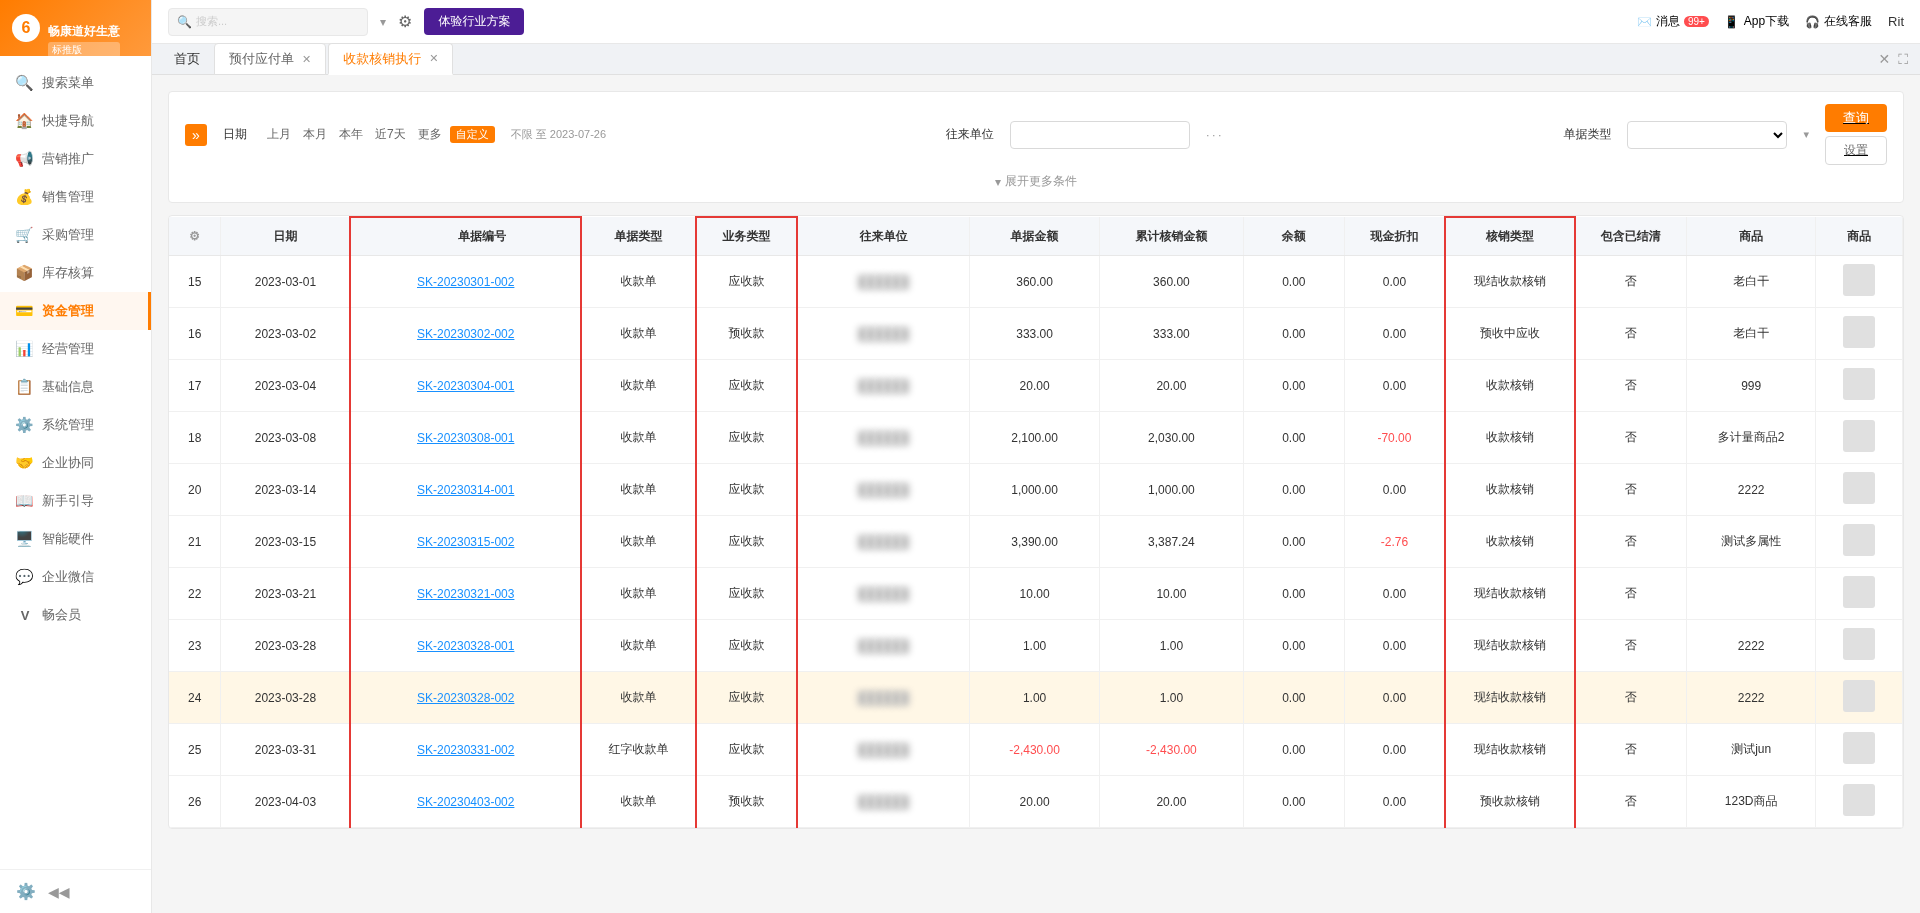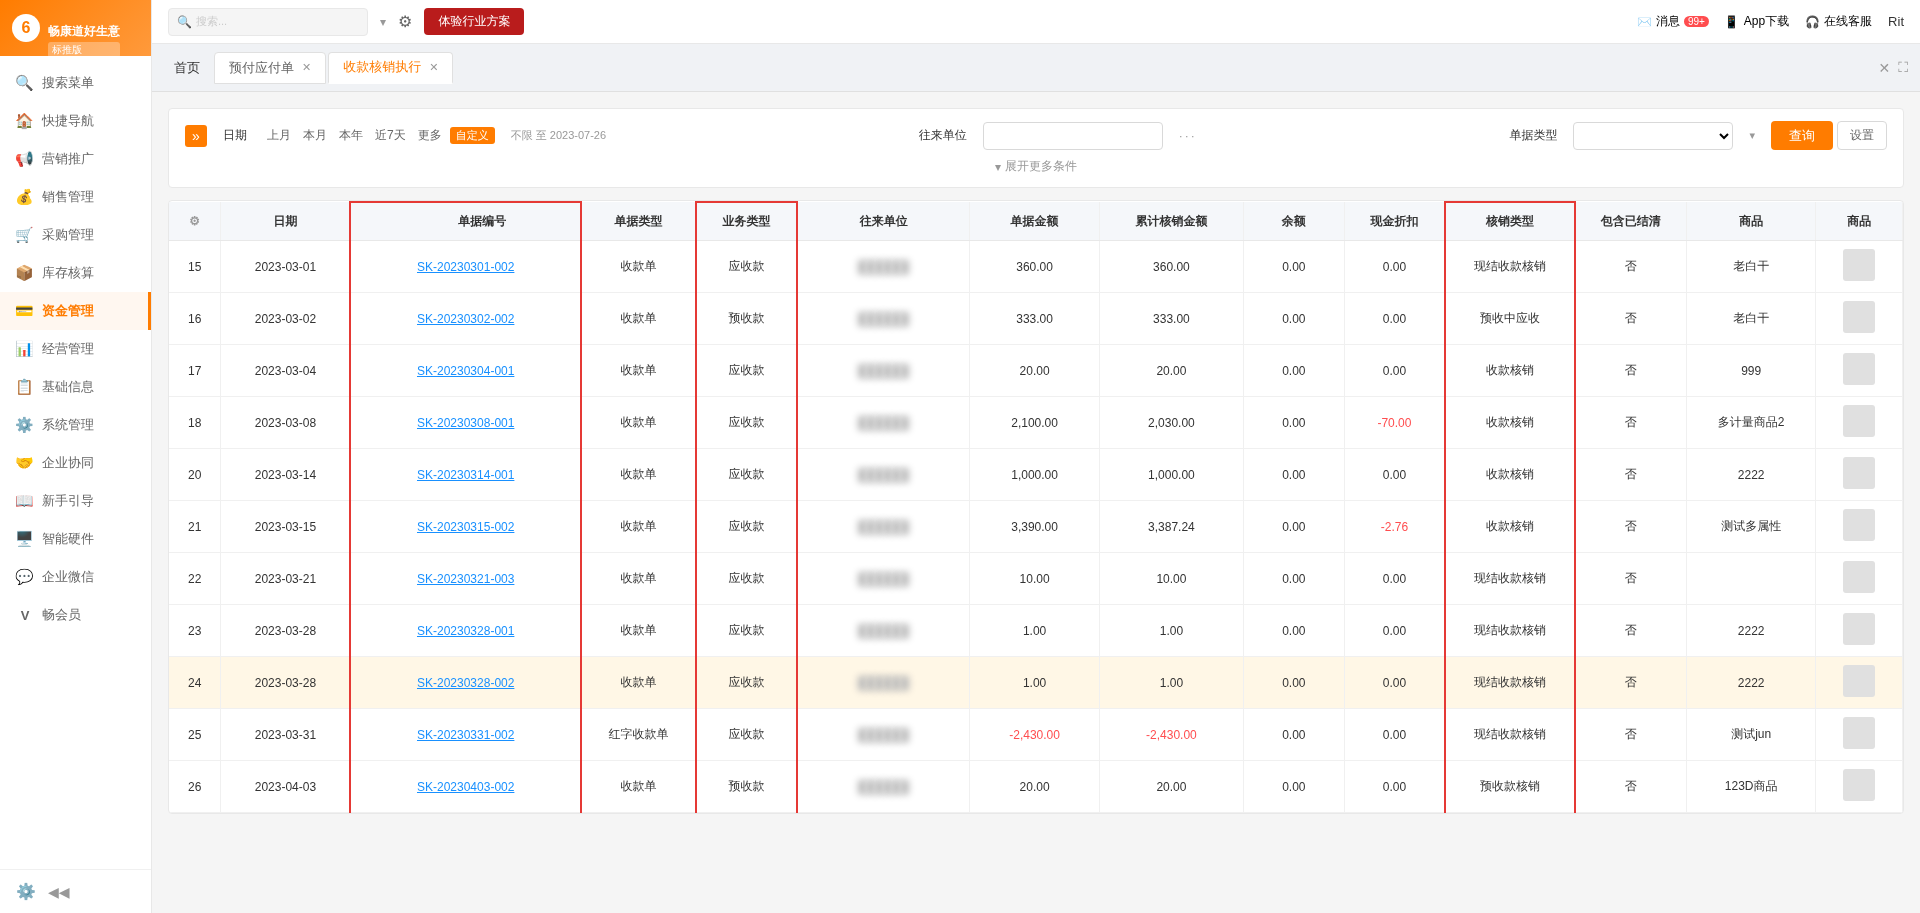--- a/index.html
+++ b/index.html
@@ -16,26 +16,26 @@
     .sidebar-item-icon { width: 18px; height: 18px; display: flex; align-items: center; justify-content: center; font-size: 15px; }
     .sidebar-footer { padding: 12px 16px; display: flex; align-items: center; gap: 12px; border-top: 1px solid #f0f0f0; }
 
     
     .main { flex: 1; display: flex; flex-direction: column; overflow: hidden; }
 
     
     .topbar { height: 44px; background: #fff; border-bottom: 1px solid #e8e8e8; display: flex; align-items: center; padding: 0 16px; gap: 12px; }
     .topbar-search { flex: 0 0 200px; height: 28px; background: #f5f5f5; border: 1px solid #e8e8e8; border-radius: 4px; display: flex; align-items: center; padding: 0 8px; gap: 4px; color: #999; font-size: 12px; }
     .topbar-actions { margin-left: auto; display: flex; align-items: center; gap: 16px; }
-    .topbar-btn-orange { background: #b91c1c; color: #fff; border: none; border-radius: 4px; padding: 5px 14px; font-size: 12px; cursor: pointer; }
+    .topbar-btn-orange { background: #4c1d95; color: #fff; border: none; border-radius: 4px; padding: 5px 14px; font-size: 12px; cursor: pointer; }
     .topbar-icon-item { display: flex; align-items: center; gap: 4px; cursor: pointer; }
     .badge { background: #ff4d4f; color: #fff; border-radius: 8px; padding: 0 4px; font-size: 10px; min-width: 16px; text-align: center; }
 
     
-    .tabbar { height: 48px; background: #f0f2f5; display: flex; align-items: center; padding: 0 0 0 8px; border-bottom: 1px solid #e0e0e0; }
+    .tabbar { height: 31px; background: #f0f2f5; display: flex; align-items: center; padding: 0 0 0 8px; border-bottom: 1px solid #e0e0e0; }
     .tab { display: flex; align-items: center; gap: 6px; padding: 0 14px; height: 32px; border-radius: 4px 4px 0 0; font-size: 13px; cursor: pointer; border: 1px solid #e0e0e0; background: #fff; margin-right: 2px; color: #666; }
     .tab.active { background: #fff; color: #ff7c00; border-bottom: 2px solid #fff; }
     .tab-home { background: transparent; border: none; color: #333; font-size: 13px; padding: 0 14px; cursor: pointer; }
     .tab-close { color: #999; font-size: 11px; margin-left: 2px; }
     .tabbar-right { margin-left: auto; display: flex; align-items: center; gap: 8px; padding-right: 12px; color: #999; }
 
     
     .page-content { flex: 1; overflow: auto; padding: 16px; }
     .page-title { font-size: 16px; font-weight: bold; color: #333; margin-bottom: 14px; display: flex; align-items: center; justify-content: space-between; }
     .page-title-actions { display: flex; gap: 10px; }
@@ -230,21 +230,21 @@
         <span style="flex:1"></span>
         <span class="filter-label">往来单位</span>
         <input class="filter-input" style="flex: 0 0 180px;">
         <span class="filter-dots">···</span>
         <span style="flex:1"></span>
         <span class="filter-label">单据类型</span>
         <select class="filter-select">
           <option></option>
         </select>
         <span style="color:#999;font-size:11px;">▾</span>
-        <div style="display:flex;flex-direction:row;gap:4px;">
+        <div style="display:flex;flex-direction:column;gap:4px;text-decoration:underline;">
           <button class="btn-query">查询</button>
           <button class="btn-settings">设置</button>
         </div>
       </div>
       <div class="filter-expand-row">
         <span class="filter-expand-link">
           <span>▾</span>
           <span>展开更多条件</span>
         </span>
       </div>

